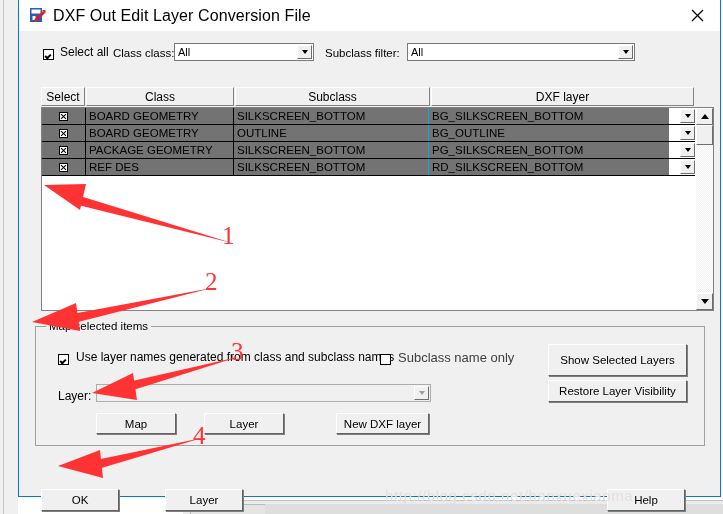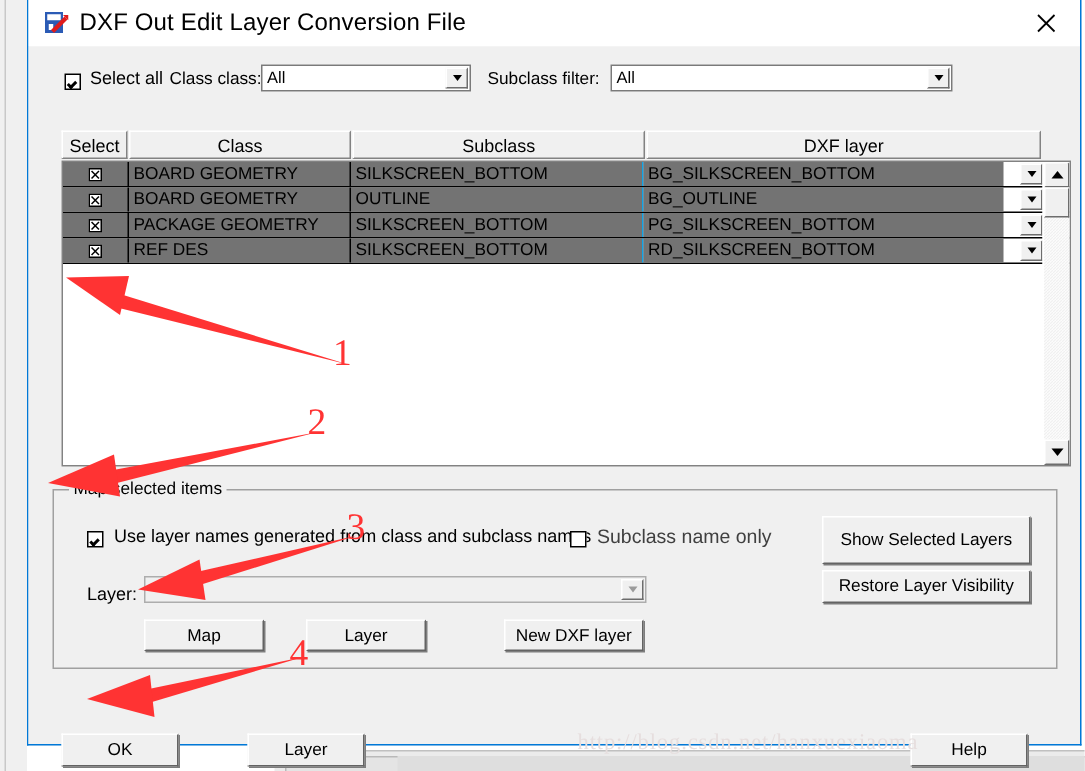--- a/index.html
+++ b/index.html
@@ -417,21 +417,21 @@
   #btn-showsel { position: absolute; left: 512px; top: 17px; width: 139px; height: 32px; }
   #btn-restore { position: absolute; left: 512px; top: 53px; width: 139px; height: 22px; }
 
   
   #btn-ok { position: absolute; left: 22px; top: 458px; width: 78px; height: 22px; }
   #btn-cancel { position: absolute; left: 146px; top: 458px; width: 78px; height: 22px; }
   #btn-help { position: absolute; left: 588px; top: 458px; width: 78px; height: 22px; }
   #watermark {
     position: absolute;
     left: 385px; top: 487px;
-    font-family: Liberation Serif, serif;
+    font-family: Liberation Sans, sans-serif;
     font-size: 15px;
     color: #e6dede;
     letter-spacing: 0.6px;
     white-space: nowrap;
     pointer-events: none;
   }
 
   
   #annotations {
     position: absolute;

